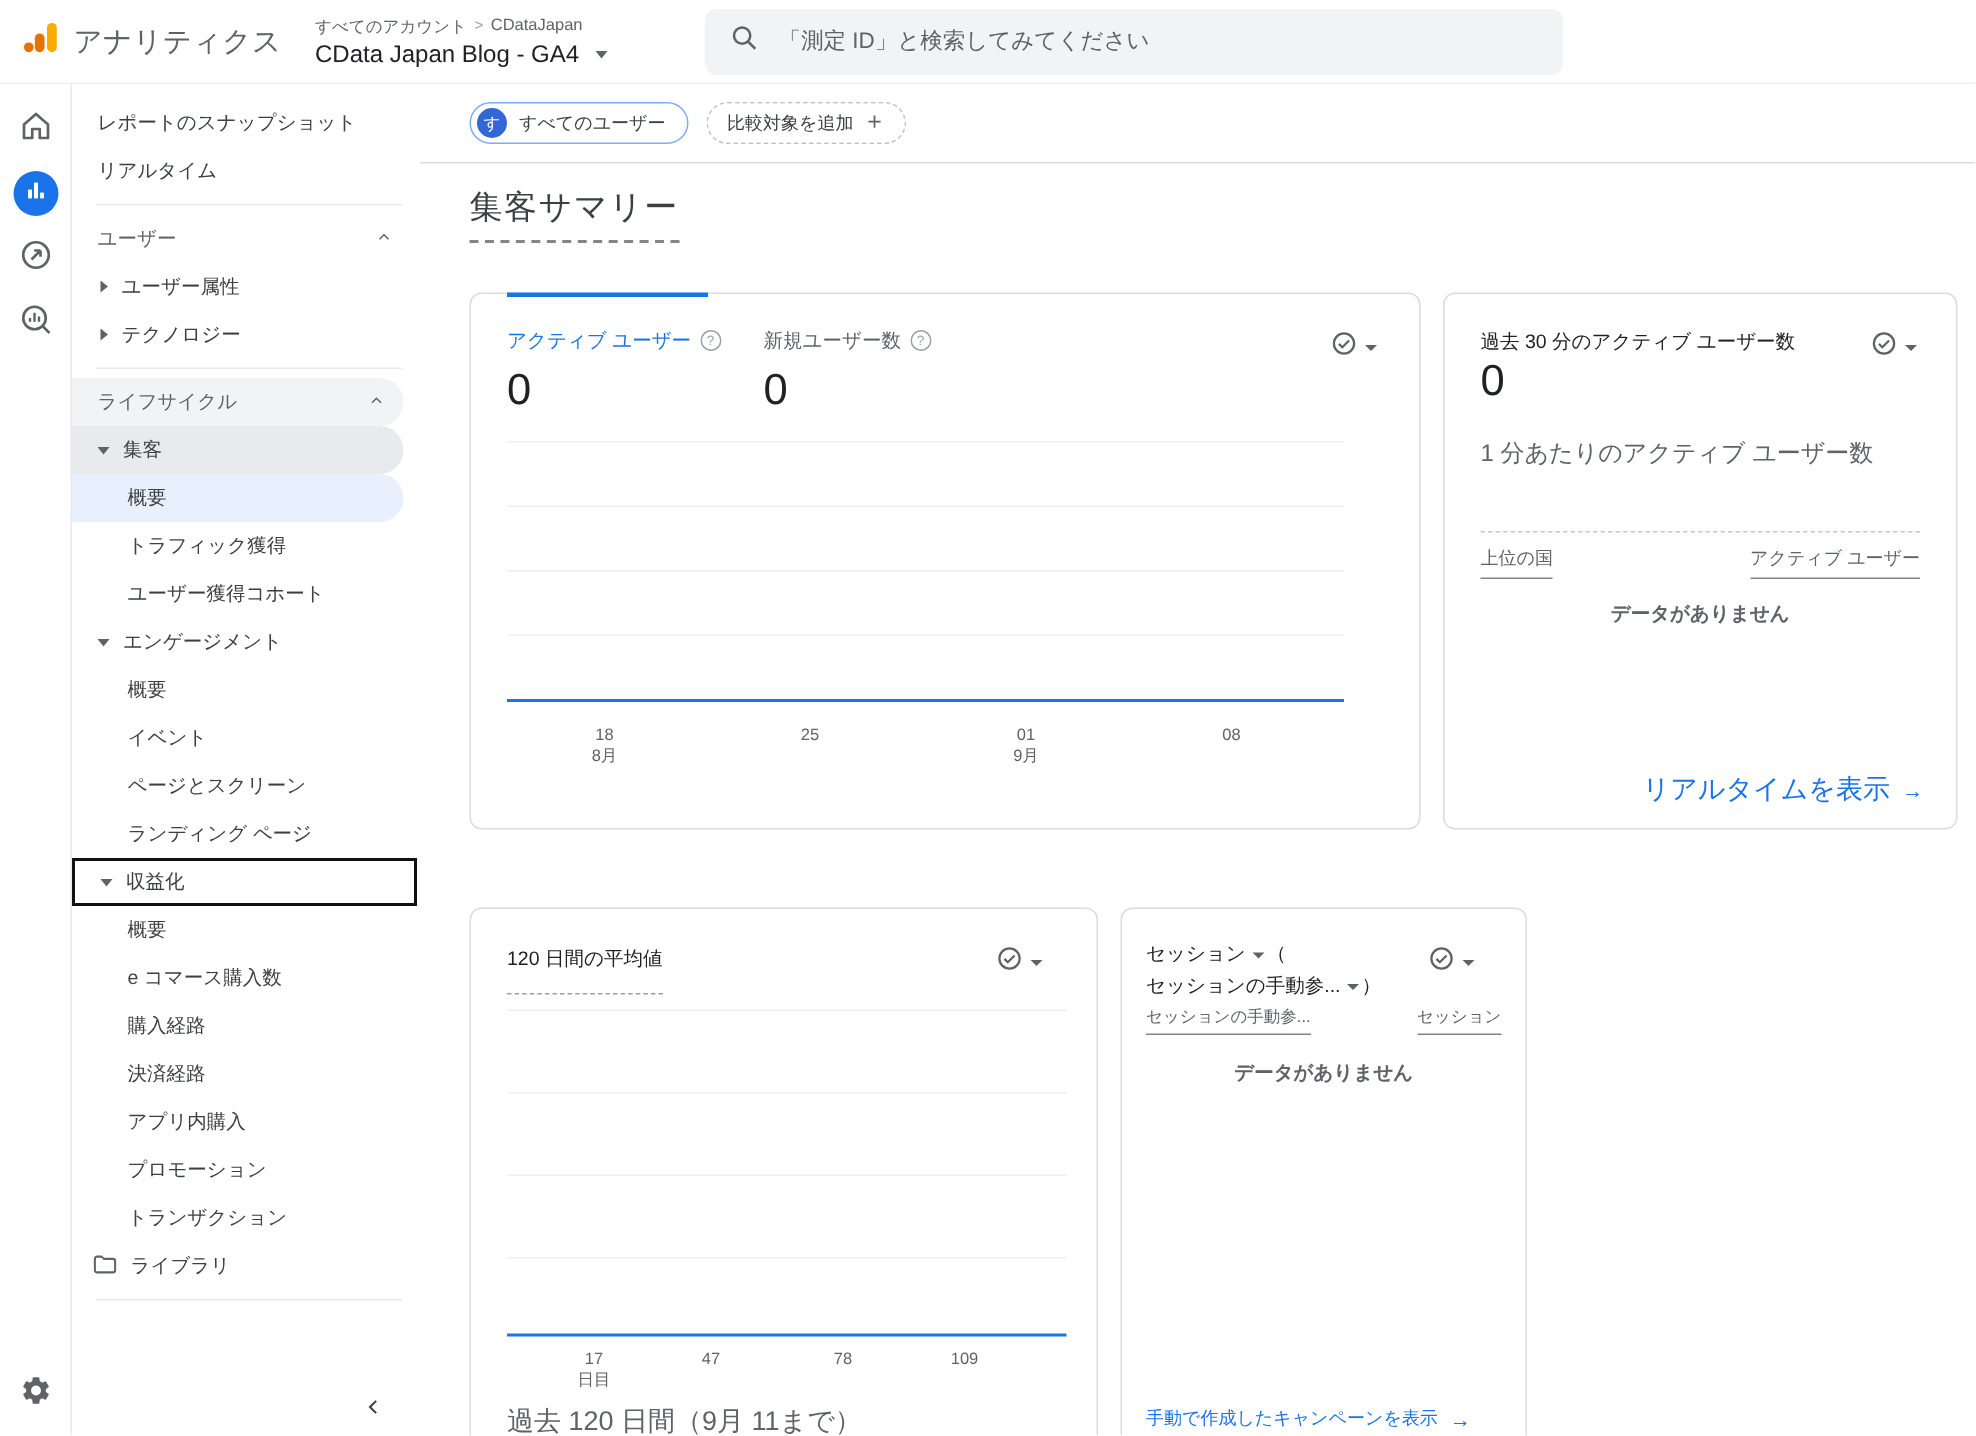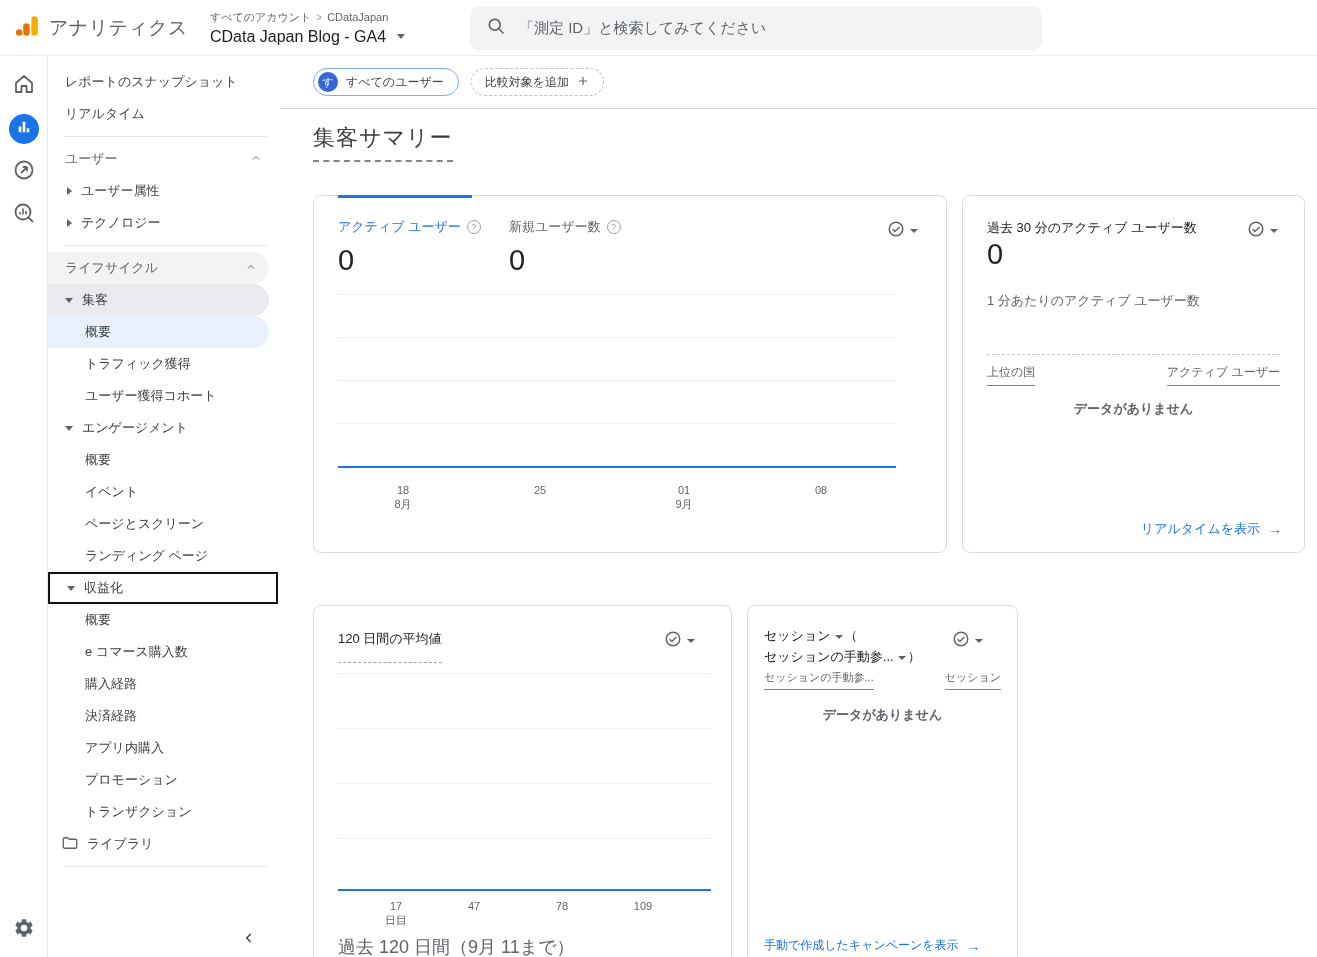--- a/index.html
+++ b/index.html
@@ -96,28 +96,28 @@
   .card1 .gridline{left:24px;right:50px;}
   .card3 .gridline{left:24px;right:20px;}
   .baseline{position:absolute;height:2px;background:#1a73e8;}
   .card1 .baseline{left:24px;right:50px;top:270px;}
   .card3 .baseline{left:24px;right:20px;top:283px;}
   .tick{position:absolute;transform:translateX(-50%);text-align:center;font-size:11px;
         color:#5f6368;line-height:14px;}
 
   .c2-title{position:absolute;top:23px;left:24px;width:240px;font-size:13px;color:#202124;}
   .c2-value{position:absolute;top:42px;left:24px;font-size:29px;color:#202124;}
-  .c2-sub{position:absolute;top:96px;left:24px;font-size:13px;color:#5f6368;}
+  .c2-sub{position:absolute;top:96px;left:24px;font-size:16px;color:#5f6368;}
   .c2-minutebar{position:absolute;top:158px;left:24px;right:24px;border-top:1px dashed #c4c7cb;}
   .cols{position:absolute;left:24px;right:24px;display:flex;justify-content:space-between;}
   .c2-cols{top:168px;}
   .col-h{font-size:12px;color:#5f6368;border-bottom:1px solid #80868b;padding-bottom:4px;cursor:pointer;}
   .empty-msg{position:absolute;left:0;right:0;text-align:center;font-size:13px;color:#5f6368;font-weight:bold;}
   .c2-empty{top:204px;}
-  .card-link{position:absolute;display:flex;align-items:center;gap:8px;color:#1a73e8;font-size:13px;
+  .card-link{position:absolute;display:flex;align-items:center;gap:8px;color:#1a73e8;font-size:18px;
              cursor:pointer;text-decoration:none;white-space:nowrap;}
   .c2-link{right:22px;bottom:14px;}
   .arrow-icon::after{content:"→";font-size:14px;}
 
   .c3-title{position:absolute;top:24px;left:24px;font-size:13px;color:#202124;
             border-bottom:1px dashed #9aa0a6;padding-bottom:14px;}
   .c3-footer{position:absolute;top:329px;left:24px;font-size:18px;color:#5f6368;}
 
   .c4-title{position:absolute;top:19px;left:16px;font-size:13px;color:#202124;line-height:21px;cursor:pointer;}
   .c4-cols{top:64px;left:16px;right:16px;}

